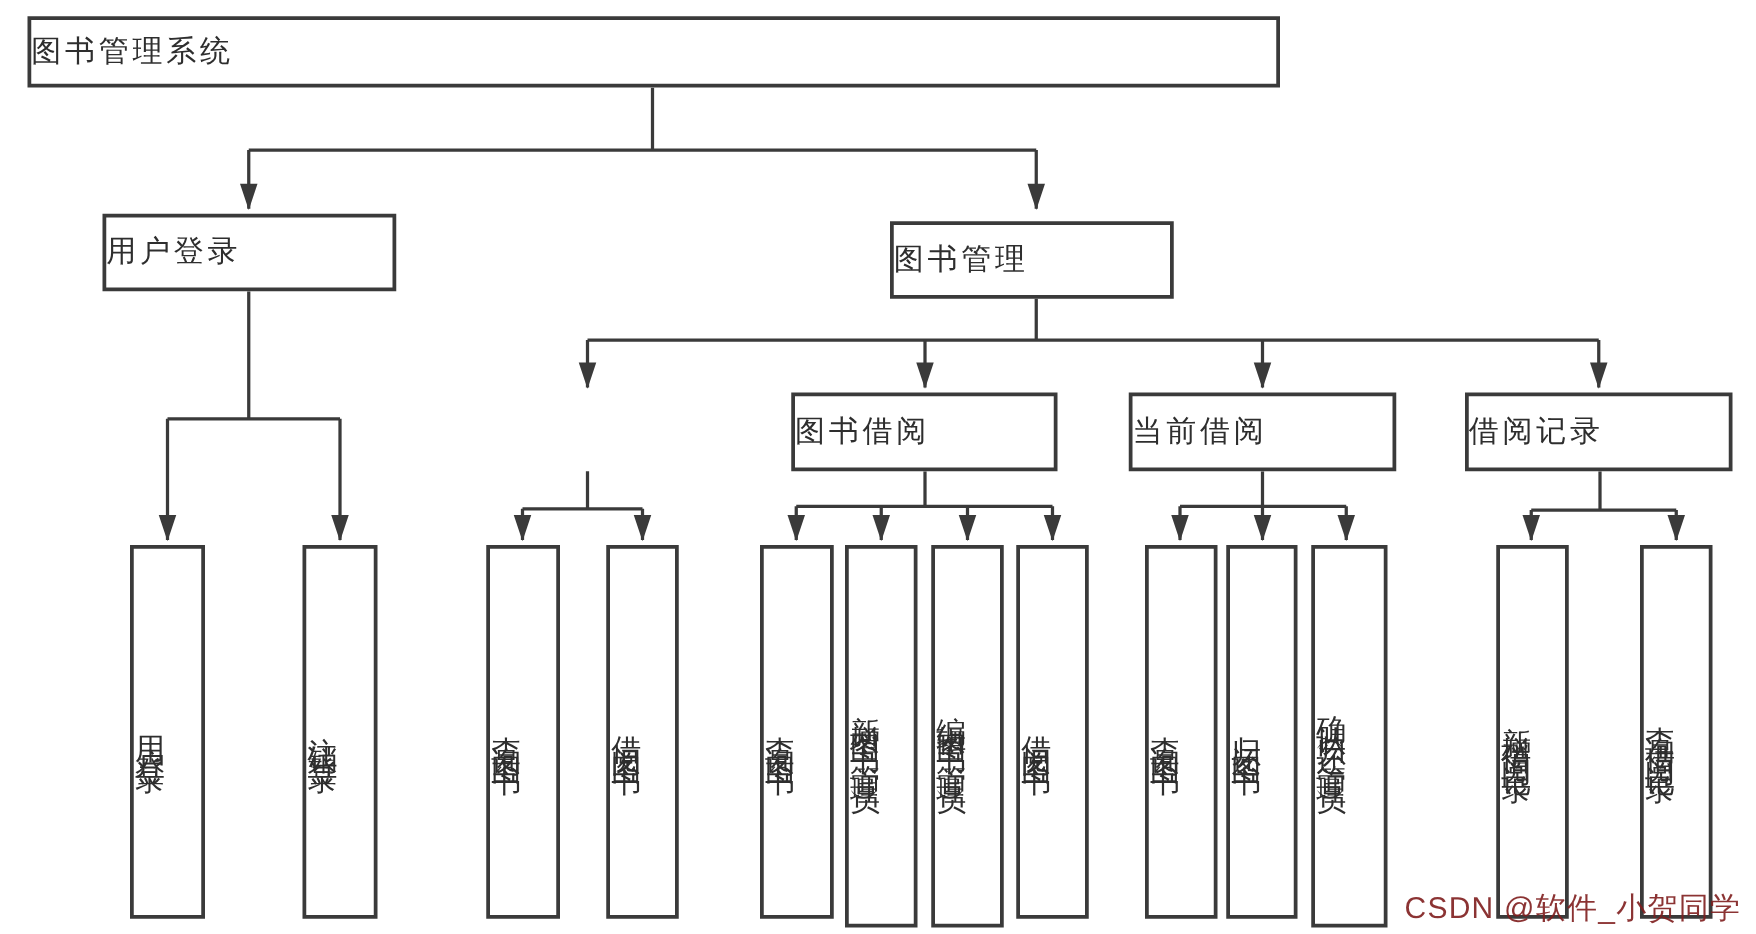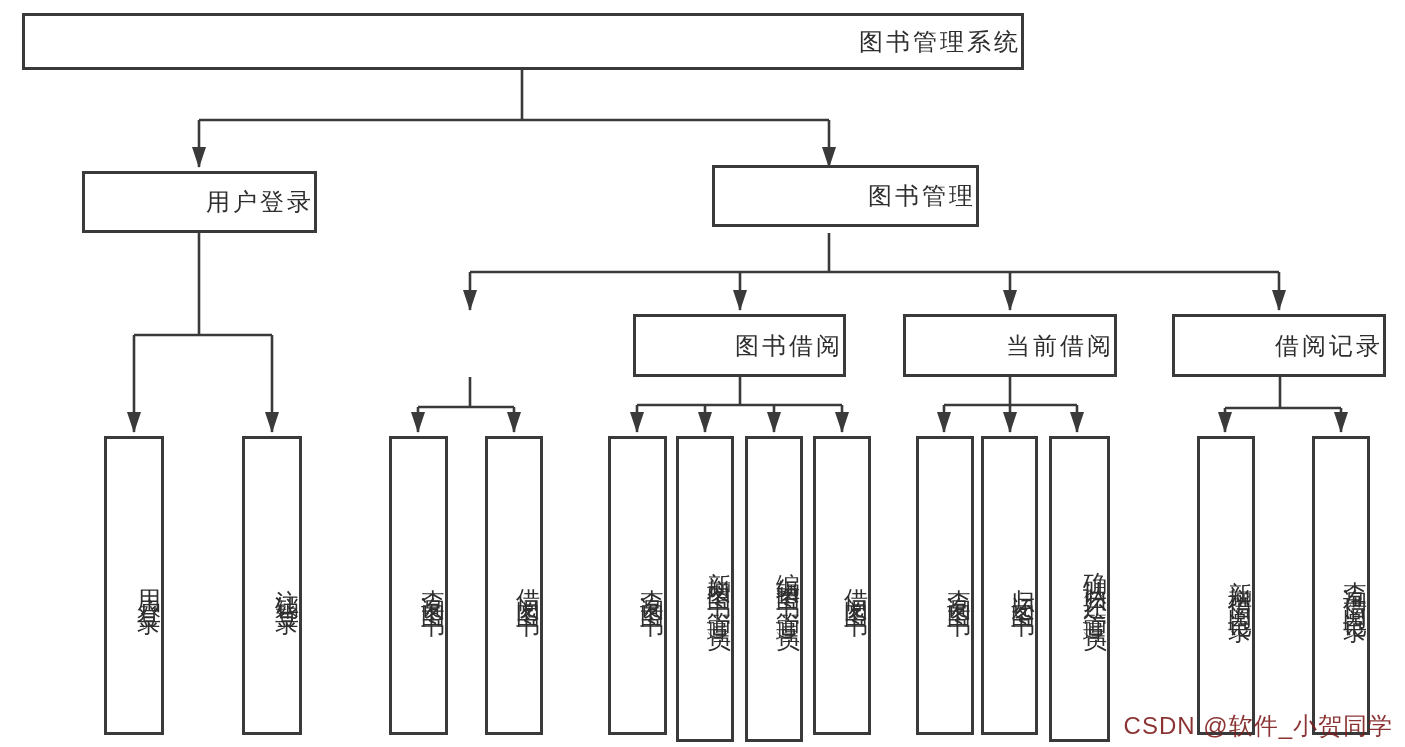--- a/index.html
+++ b/index.html
@@ -5,21 +5,21 @@
   html,body{margin:0;padding:0;background:#ffffff;}
   .stage{
     position:relative;width:1405px;height:747px;background:#ffffff;
     font-family:"Liberation Sans","DejaVu Sans",sans-serif;overflow:hidden;
     color:#2e2e2e;
   }
   .connectors{position:absolute;left:0;top:0;width:1405px;height:747px;}
   .connectors line{stroke:#3a3a3a;stroke-width:2.6;}
   .node{
     position:absolute;background:#ffffff;border:3px solid #3a3a3a;
-    box-sizing:border-box;display:flex;align-items:center;justify-content:flex-end;
+    box-sizing:border-box;display:flex;align-items:center;justify-content:flex-start;
   }
   .hbox span{
     font-size:24px;letter-spacing:3px;white-space:nowrap;line-height:1;
     color:#2e2e2e;
   }
   .vbox span{
     writing-mode:vertical-rl;text-orientation:mixed;
     font-size:24px;letter-spacing:8px;line-height:1;color:#2e2e2e;
   }
   .watermark{
@@ -95,21 +95,21 @@
     </g>
   </svg>
 
   <div class="node hbox" style="left:22px;top:13px;width:1002px;height:57px">
     <span>图书管理系统</span>
   </div>
 
   <div class="node hbox" style="left:82px;top:171px;width:235px;height:62px">
     <span>用户登录</span>
   </div>
-  <div class="node hbox" style="left:712px;top:165px;width:267px;height:62px">
+  <div class="node hbox" style="left:712px;top:177px;width:227px;height:62px">
     <span>图书管理</span>
   </div>
 
   <div class="node hbox" style="left:903px;top:314px;width:214px;height:63px">
     <span>当前借阅</span>
   </div>
   <div class="node hbox" style="left:633px;top:314px;width:213px;height:63px">
     <span>图书借阅</span>
   </div>
   <div class="node hbox" style="left:1172px;top:314px;width:214px;height:63px">

